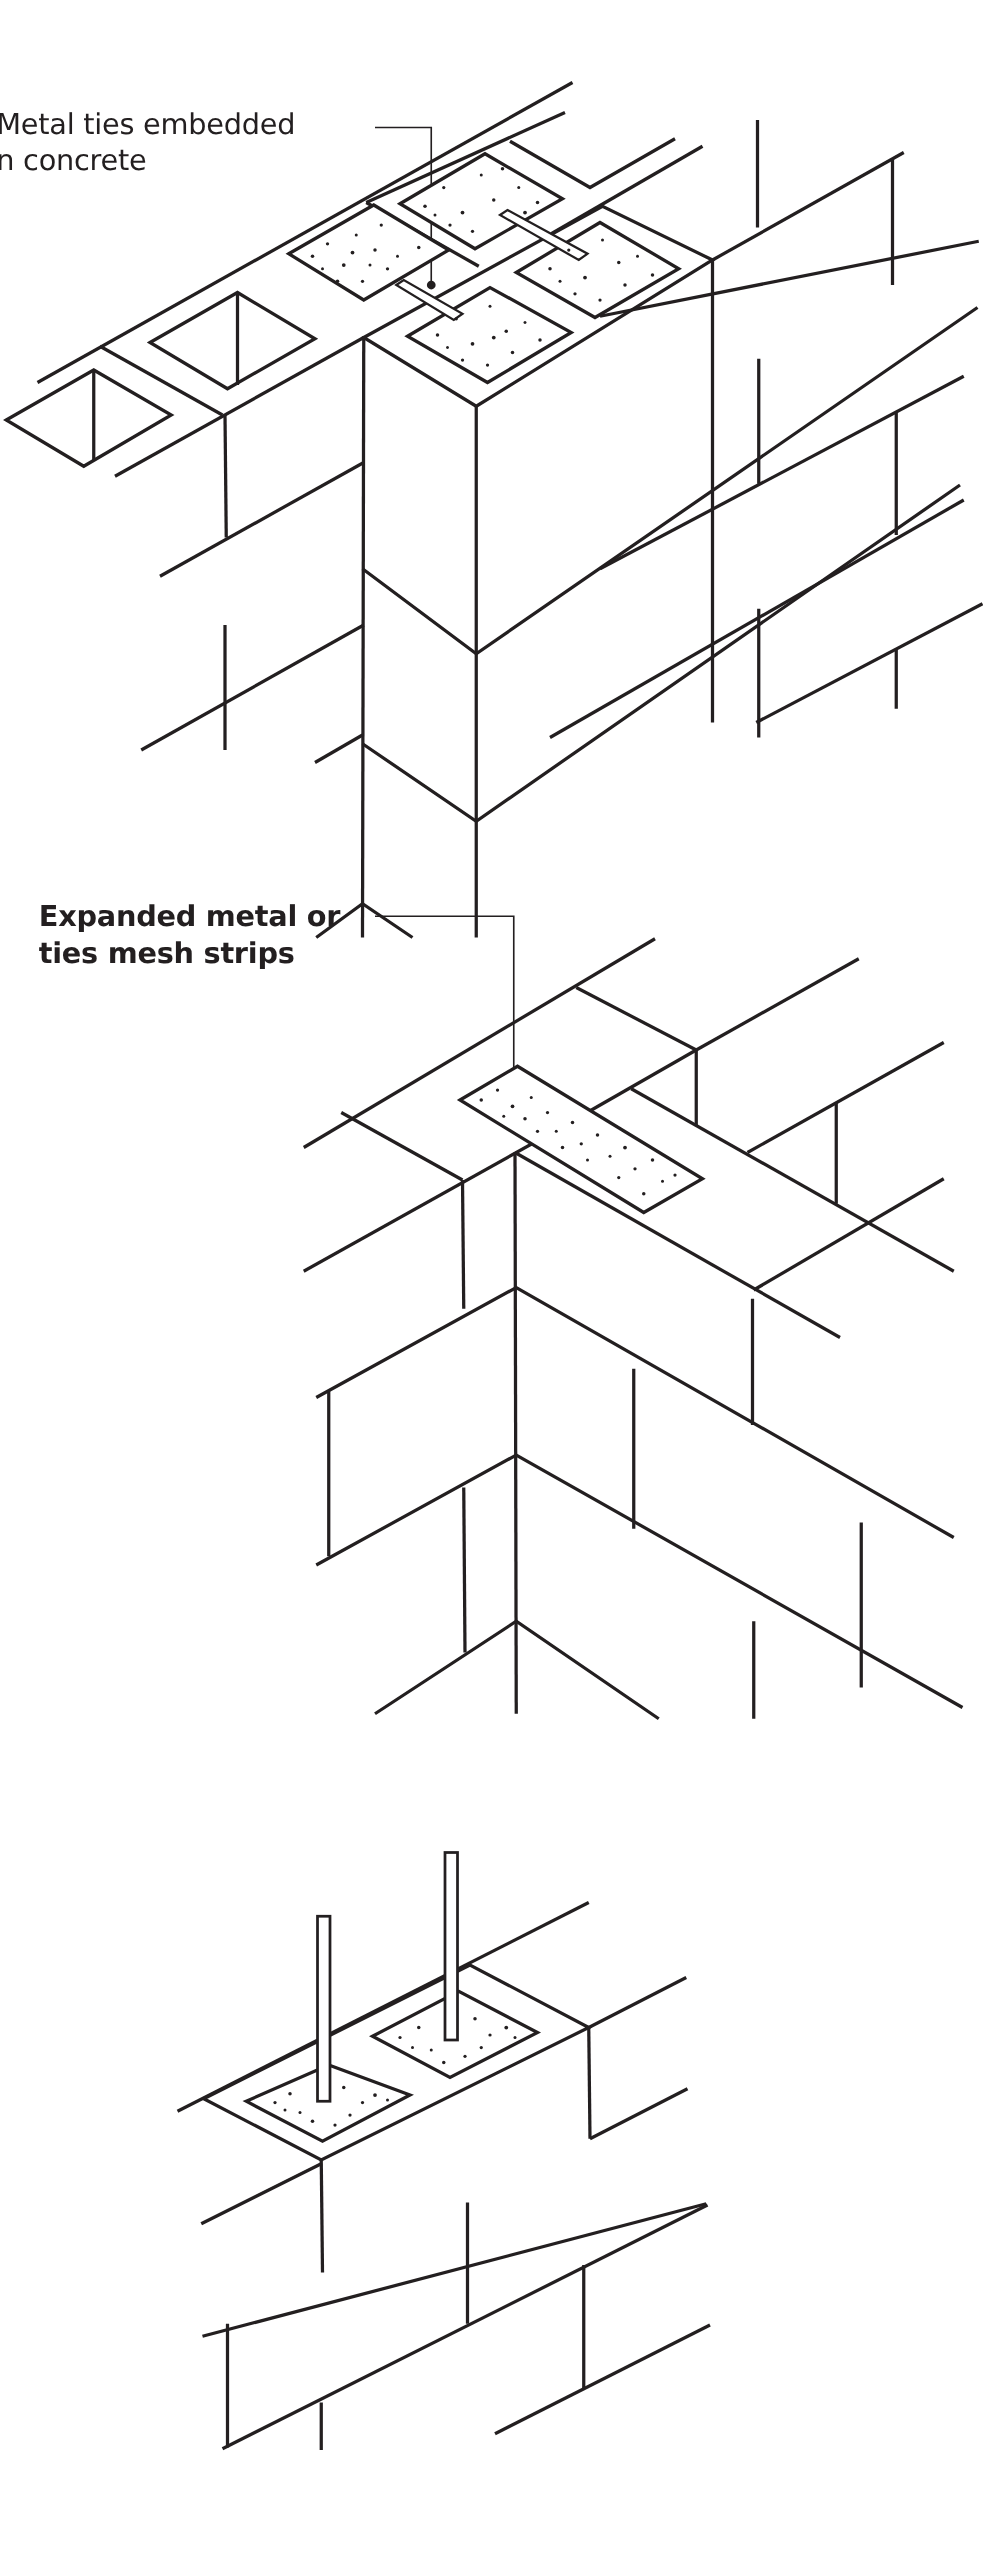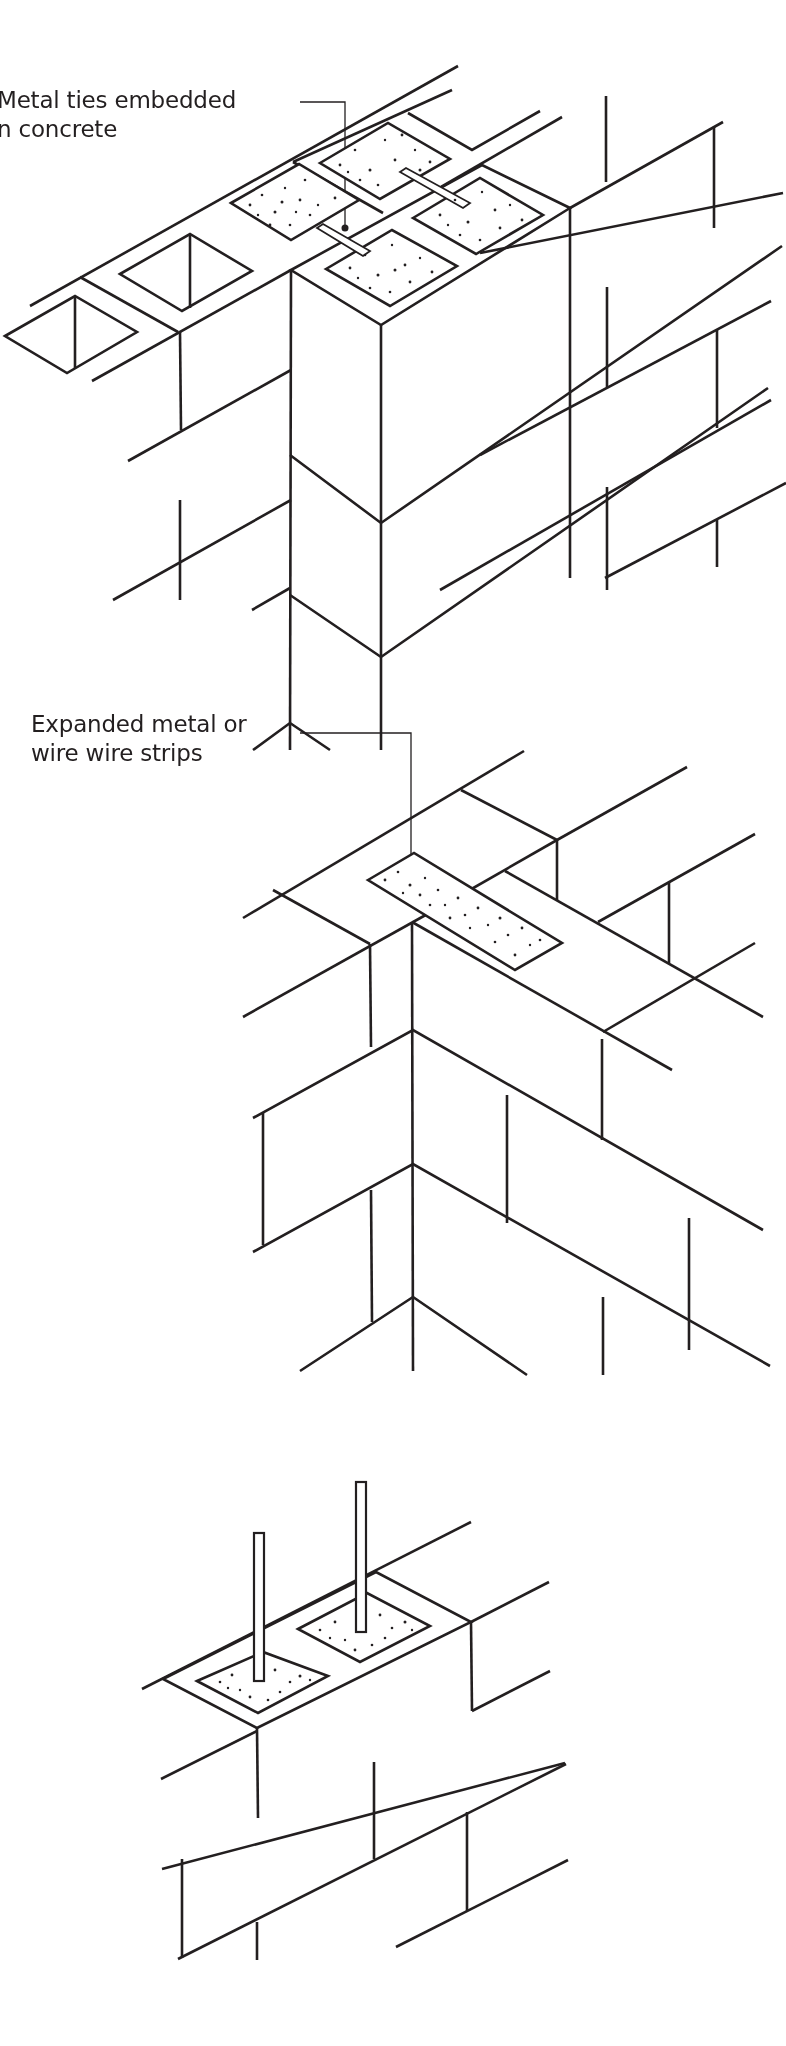--- a/index.html
+++ b/index.html
@@ -137,23 +137,23 @@
       <line class="ln" x1="717" y1="330" x2="717" y2="428"></line>
       <line class="ln" x1="440" y1="590" x2="771" y2="400"></line>
       <line class="ln" x1="607" y1="487" x2="607" y2="590"></line>
       <line class="ln" x1="605" y1="578" x2="786" y2="483"></line>
       <line class="ln" x1="717" y1="520" x2="717" y2="567"></line>
     </g>
   </svg>
 </div>
 
 <div class="figure fig2">
-  <p class="label" style="left:31px; top:30px;">
+  <p class="label" style="left:31px; top:40px;font-weight:bold;">
     <span>Expanded metal or</span>
-    <span>wire wire strips</span>
+    <span>ties mesh strips</span>
   </p>
   <svg width="786" height="680" viewBox="0 680 786 680">
     <polyline class="thin" points="300,733 411,733 411,865"></polyline>
     <circle class="dot" cx="411" cy="865" r="3.5"></circle>
 
     <g>
       <line class="ln" x1="243" y1="918" x2="524" y2="751"></line>
       <line class="ln" x1="461" y1="790" x2="557" y2="840"></line>
       <line class="ln" x1="557" y1="840" x2="687" y2="767"></line>
       <line class="ln" x1="557" y1="840" x2="557" y2="900"></line>

